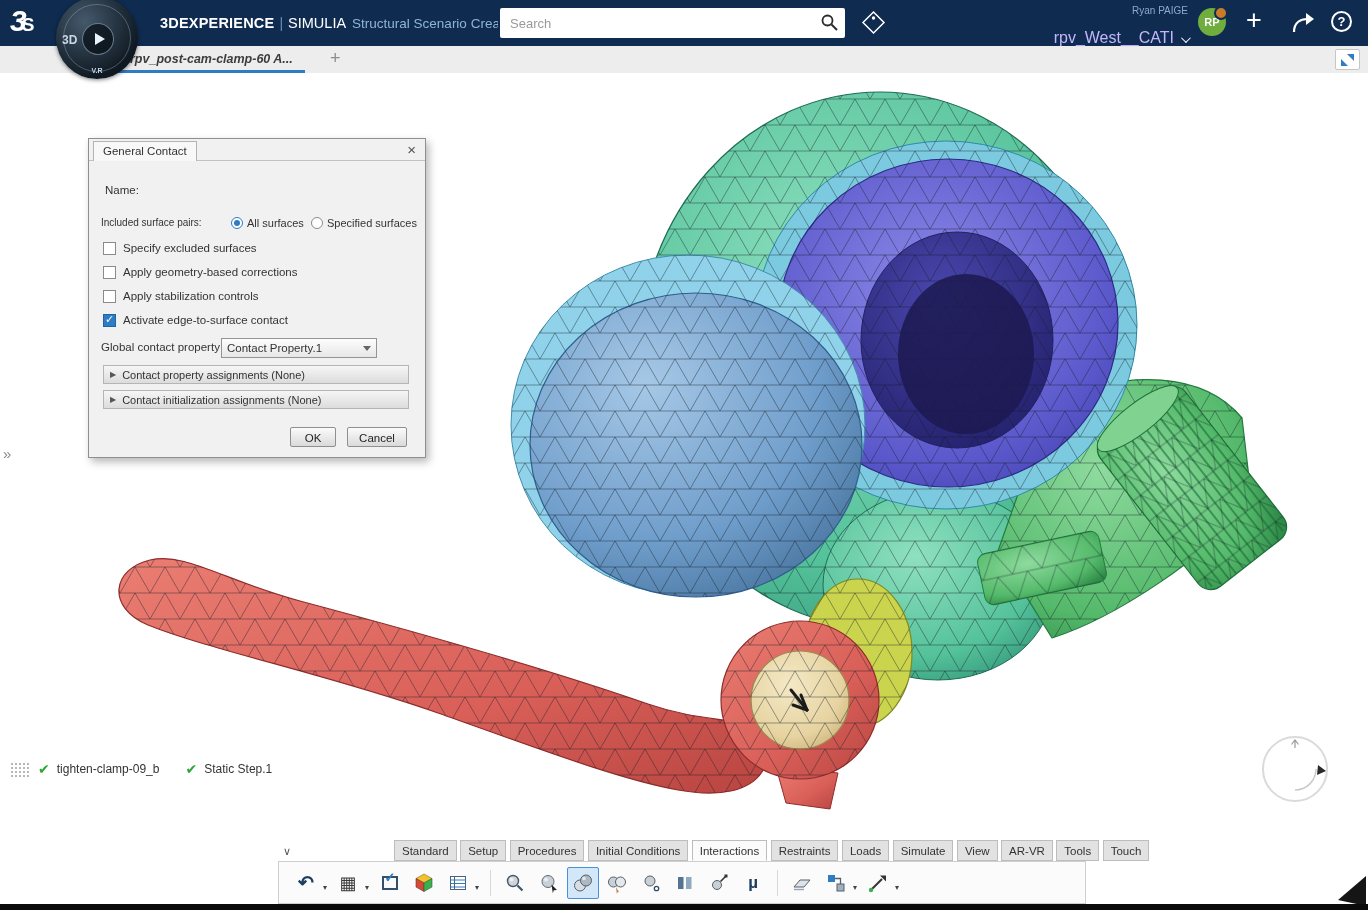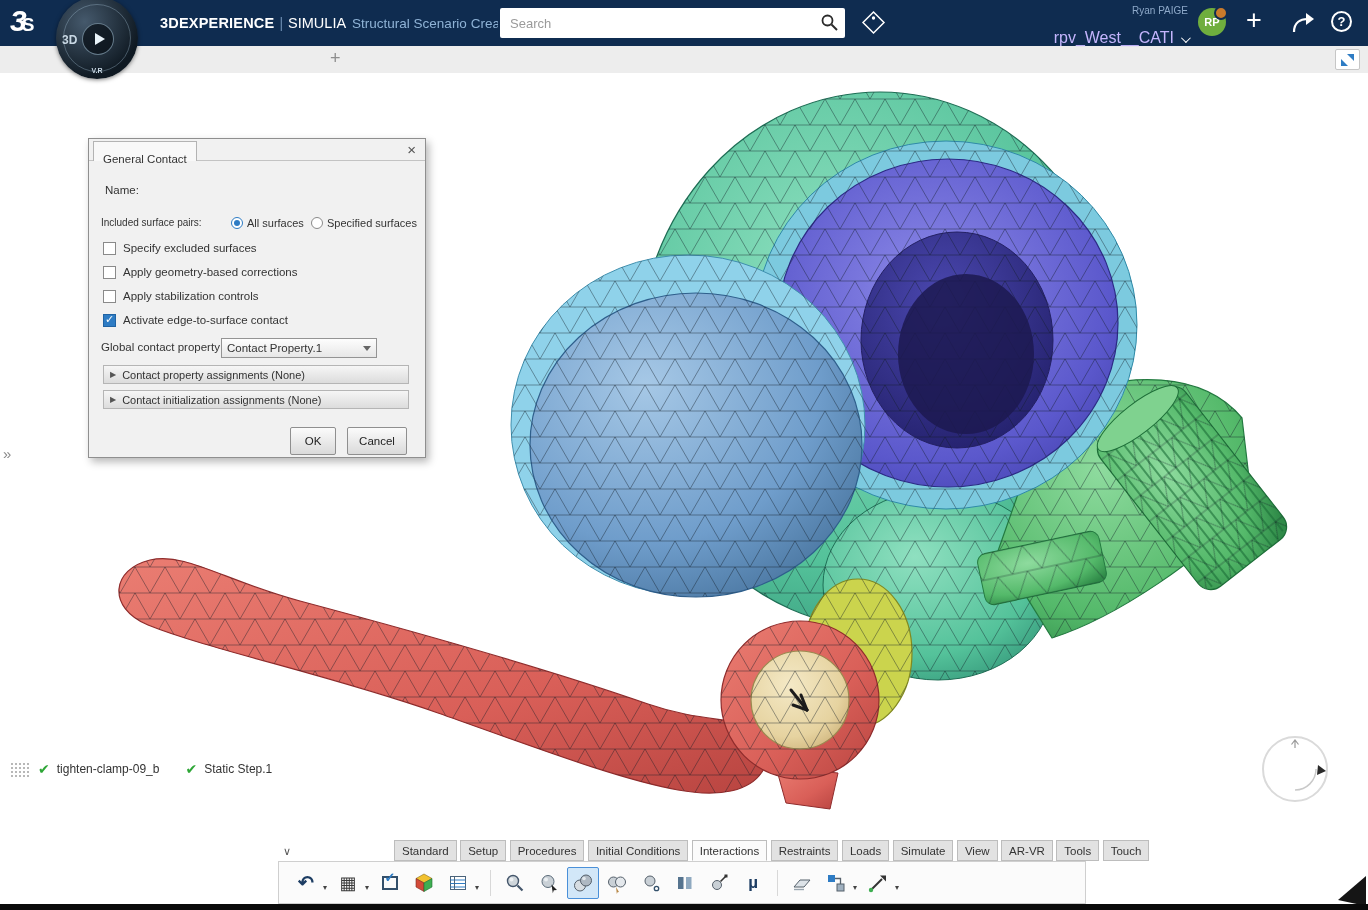--- a/index.html
+++ b/index.html
@@ -63,40 +63,40 @@
              background-image:radial-gradient(#b8b8b8 1px, transparent 1.2px);background-size:4px 4px;}
   .scheck{color:#2ea636;font-size:14px;font-weight:bold;margin-right:7px;}
   .scheck.second{margin-left:26px;}
   .viewcompass{position:absolute;left:1262px;top:663px;width:66px;height:66px;border:2px solid #dadada;border-radius:50%;box-sizing:border-box;}
   .corner-cursor{position:absolute;right:0;top:874px;z-index:6;}
 
   
   .dialog{position:absolute;left:88px;top:65px;width:336px;height:318px;background:#f1f1f1;border:1px solid #8f8f8f;
           box-shadow:3px 4px 8px rgba(0,0,0,.28);font-size:11.5px;color:#333;z-index:8;}
   .dlg-titlebar{position:absolute;left:0;top:0;width:100%;height:22px;border-bottom:1px solid #c3c3c3;box-sizing:border-box;}
-  .dlg-titletab{position:absolute;left:4px;top:2px;height:20px;line-height:19px;padding:8px 9px;background:#f8f8f8;
+  .dlg-titletab{position:absolute;left:4px;top:2px;height:20px;line-height:19px;padding:0 9px;background:#f8f8f8;
                 border:1px solid #b3b3b3;border-bottom:none;box-sizing:border-box;font-size:11.5px;}
   .dlg-close{position:absolute;right:9px;top:2px;font-size:15px;color:#555;cursor:default;}
   .dlg-label{position:absolute;white-space:nowrap;}
   .txt{position:absolute;left:56px;top:41px;width:260px;height:20px;box-sizing:border-box;border:1px solid #949494;
        padding:0 5px;font-size:11.5px;color:#222;font-family:inherit;background:#fff;}
   .radio{position:absolute;width:12px;height:12px;border:1px solid #8a8a8a;border-radius:50%;background:#fff;box-sizing:border-box;}
   .radio.selected{border-color:#2e7cc4;}
   .radio.selected::after{content:"";position:absolute;inset:2px;background:#2e7cc4;border-radius:50%;}
   .chk{position:absolute;left:14px;width:13px;height:13px;border:1px solid #8a8a8a;background:#fff;box-sizing:border-box;}
   .chk.checked{background:#2e7cc4;border-color:#2063a3;}
   .chk.checked::after{content:"✓";position:absolute;left:1px;top:-2px;color:#fff;font-size:11px;font-weight:bold;}
   .chklbl{position:absolute;left:34px;white-space:nowrap;}
   .combo{position:absolute;left:132px;top:199px;width:156px;height:20px;box-sizing:border-box;border:1px solid #949494;
          background:linear-gradient(#fdfdfd,#e7e7e7);display:flex;align-items:center;padding:0 5px;font-size:11.5px;}
   .combo .tri{margin-left:auto;width:0;height:0;border-left:4px solid transparent;border-right:4px solid transparent;border-top:5px solid #666;}
   .expbar{position:absolute;left:14px;width:306px;height:19px;box-sizing:border-box;border:1px solid #b5b5b5;
           background:linear-gradient(#f6f6f6,#dcdcdc);display:flex;align-items:center;padding:0 6px;font-size:11px;color:#333;}
   .exp-arrow{font-size:8px;color:#555;margin-right:6px;}
-  .dbtn{position:absolute;height:28px;box-sizing:border-box;background:linear-gradient(#fbfbfb,#dadada);
+  .dbtn{position:absolute;height:20px;box-sizing:border-box;background:linear-gradient(#fbfbfb,#dadada);
         border:1px solid #8f8f8f;border-radius:2px;font-size:11.5px;color:#222;text-align:center;line-height:18px;font-family:inherit;}
 
   
   .overflow-chev{position:absolute;left:283px;top:845px;font-size:11px;color:#555;z-index:4;}
   .actiontabs{position:absolute;left:348px;top:840px;height:21px;white-space:nowrap;z-index:4;margin-left:46px;}
   .atab{display:inline-block;height:21px;line-height:20px;box-sizing:border-box;padding:0 7px;margin-right:-1px;
         background:#e2e2e2;border:1px solid #bdbdbd;font-size:11.5px;color:#333;}
   .atab.active{background:#fbfbfb;border-bottom-color:#fbfbfb;}
   .toolbar{position:absolute;left:278px;top:861px;width:808px;height:43px;box-sizing:border-box;background:#fbfbfb;
            border:1px solid #cfcfcf;display:flex;align-items:center;padding:0 10px;z-index:3;}
@@ -169,20 +169,21 @@
   <div class="compass">
     <div class="compass-ring"></div>
     <div class="compass-play">
         <i></i>
       </div>
     <span class="compass-3d">3D</span>
     <span class="compass-vr">V.R</span>
   </div>
 
   <div class="tabbar">
+    <div class="doc-tab"><span>rpv_post-cam-clamp-60 A...</span></div>
     <span class="tab-add">+</span>
     <button class="collapse-btn">
       <svg width="15" height="14" viewBox="0 0 15 14">
           <polygon points="14,1 7,1 14,8" fill="#2e7cc4"></polygon>
           <polygon points="1,13 8,13 1,6" fill="#2e7cc4"></polygon>
         </svg>
     </button>
   </div>
 
   <div class="canvas">

